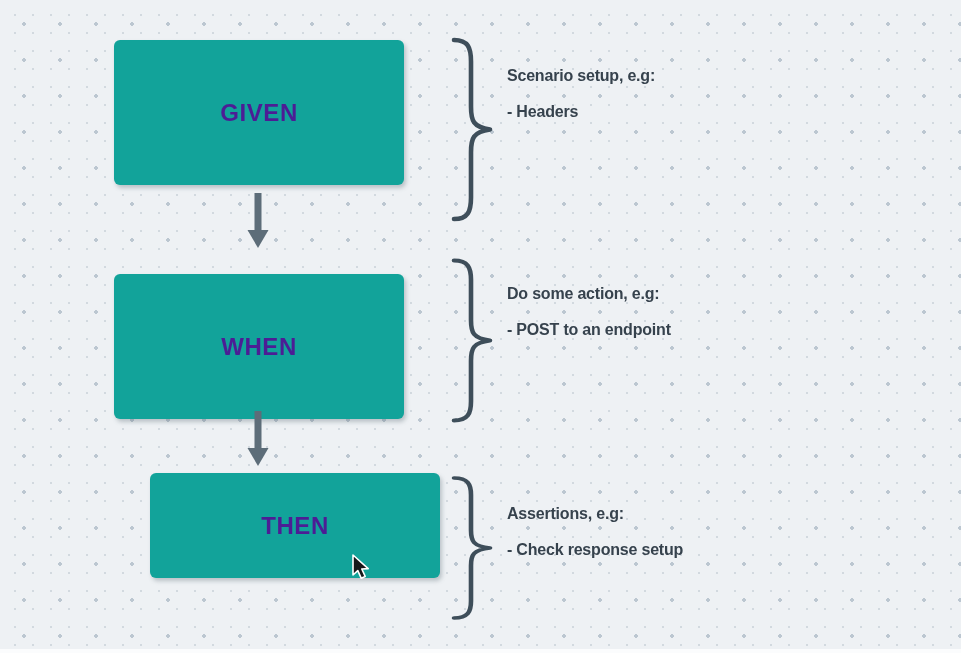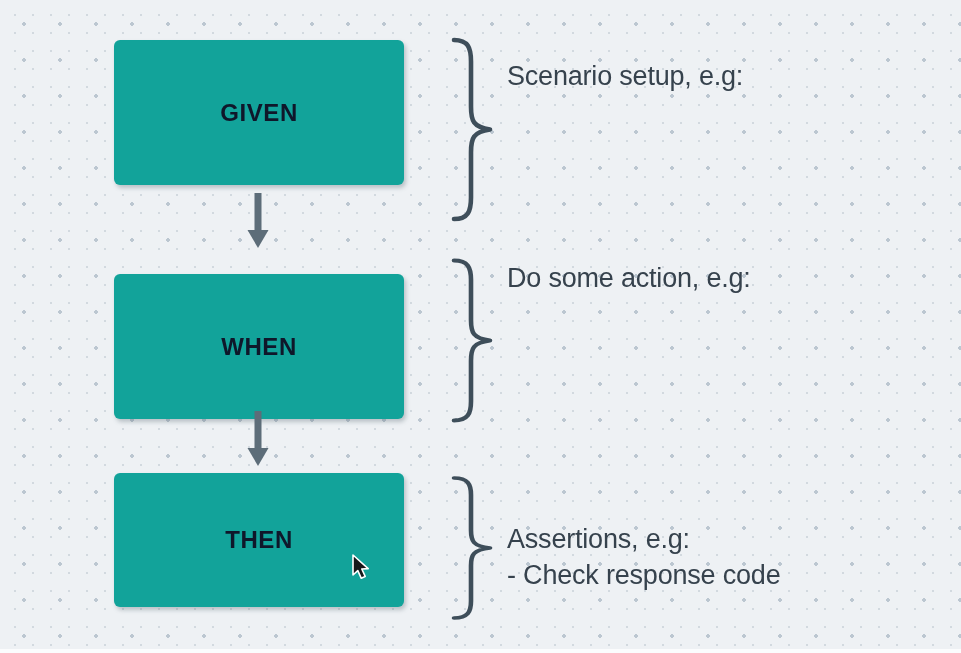--- a/index.html
+++ b/index.html
@@ -21,102 +21,104 @@
   }
   .step-box{
     position:absolute;
     left:114px;width:290px;height:145px;
     background:#12a39a;
     border-radius:6px;
     box-shadow:2px 3px 4px rgba(90,105,115,0.35);
     display:flex;align-items:center;justify-content:center;
   }
   .step-box .label{
-    color:#0f172a;
+    color:#4c1d95;
     font-size:24px;
     font-weight:600;
     letter-spacing:0.6px;
   }
   .box-given{top:40px;}
   .box-when{top:258px;margin-top:16px;}
-  .box-then{top:473px;height:134px;}
+  .box-then{top:473px;height:105px;margin-left:36px;}
   .arrow{
     position:absolute;left:247px;width:22px;
   }
   .arrow-1{top:191px;height:58px;}
   .arrow-2{top:409px;height:58px;}
   .brace{
     position:absolute;left:444px;width:58px;
   }
   .brace-given{top:36px;height:187px;}
   .brace-when{top:257px;height:167px;}
   .brace-then{top:475px;height:146px;}
   .note{
     position:absolute;
     left:507px;
     width:400px;
     color:#36424d;
-    font-size:27px;
-    font-weight:400;
+    font-size:16px;
+    font-weight:700;
     letter-spacing:-0.2px;
     line-height:36.4px;
     white-space:nowrap;
   }
   .note-given{top:58px;}
-  .note-when{top:260px;}
-  .note-then{top:521px;}
+  .note-when{top:276px;}
+  .note-then{top:496px;}
   .cursor{
     position:absolute;left:351px;top:554px;width:22px;height:30px;
     pointer-events:none;
   }
 </style>
 </head>
 <body>
 
 <div class="canvas">
 
   <div class="step-box box-given">
     <span class="label">GIVEN</span>
   </div>
   <svg class="brace brace-given" viewBox="0 0 58 190" preserveAspectRatio="none">
     <path d="M10,4 C24,4 27,12 27,26 L27,72 C27,86 29,92.5 46,95 C29,97.5 27,104 27,118 L27,164 C27,178 24,186 10,186" fill="none" stroke="#3e4e5a" stroke-width="4.6" stroke-linecap="round" stroke-linejoin="round"></path>
   </svg>
   <div class="note note-given">
     <div>Scenario setup, e.g:</div>
+    <div>- Headers</div>
   </div>
 
   <svg class="arrow arrow-1" viewBox="0 0 22 58">
     <path d="M11,2 L11,40" stroke="#5d6d79" stroke-width="7" stroke-linecap="butt"></path>
     <polygon points="0.5,39 21.5,39 11,57" fill="#5d6d79"></polygon>
   </svg>
 
   <div class="step-box box-when">
     <span class="label">WHEN</span>
   </div>
   <svg class="brace brace-when" viewBox="0 0 58 190" preserveAspectRatio="none">
     <path d="M10,4 C24,4 27,12 27,26 L27,72 C27,86 29,92.5 46,95 C29,97.5 27,104 27,118 L27,164 C27,178 24,186 10,186" fill="none" stroke="#3e4e5a" stroke-width="4.6" stroke-linecap="round" stroke-linejoin="round"></path>
   </svg>
   <div class="note note-when">
     <div>Do some action, e.g:</div>
+    <div>- POST to an endpoint</div>
   </div>
 
   <svg class="arrow arrow-2" viewBox="0 0 22 58">
     <path d="M11,2 L11,40" stroke="#5d6d79" stroke-width="7" stroke-linecap="butt"></path>
     <polygon points="0.5,39 21.5,39 11,57" fill="#5d6d79"></polygon>
   </svg>
 
   <div class="step-box box-then">
     <span class="label">THEN</span>
   </div>
   <svg class="brace brace-then" viewBox="0 0 58 190" preserveAspectRatio="none">
     <path d="M10,4 C24,4 27,12 27,26 L27,72 C27,86 29,92.5 46,95 C29,97.5 27,104 27,118 L27,164 C27,178 24,186 10,186" fill="none" stroke="#3e4e5a" stroke-width="4.6" stroke-linecap="round" stroke-linejoin="round"></path>
   </svg>
   <div class="note note-then">
     <div>Assertions, e.g:</div>
-    <div>- Check response code</div>
+    <div>- Check response setup</div>
   </div>
 
   <svg class="cursor" viewBox="0 0 22 30">
     <path d="M2,1 L2,21 L6.8,16.6 L10.2,24.2 L14.2,22.4 L10.8,15 L17.2,14.6 Z" fill="#16181a" stroke="#ffffff" stroke-width="1.6" stroke-linejoin="round"></path>
   </svg>
 
   <div class="bottom-strip"></div>
 </div>
 
 </body></html>

